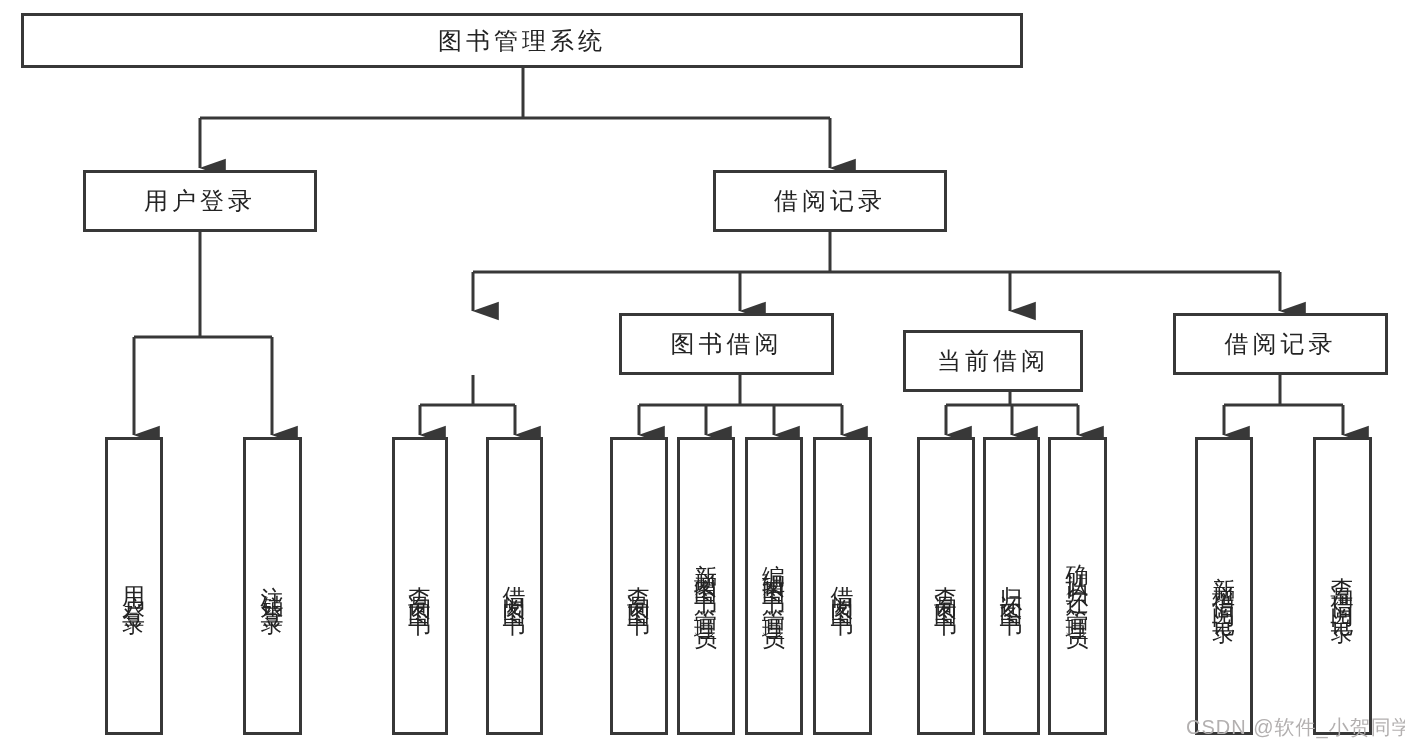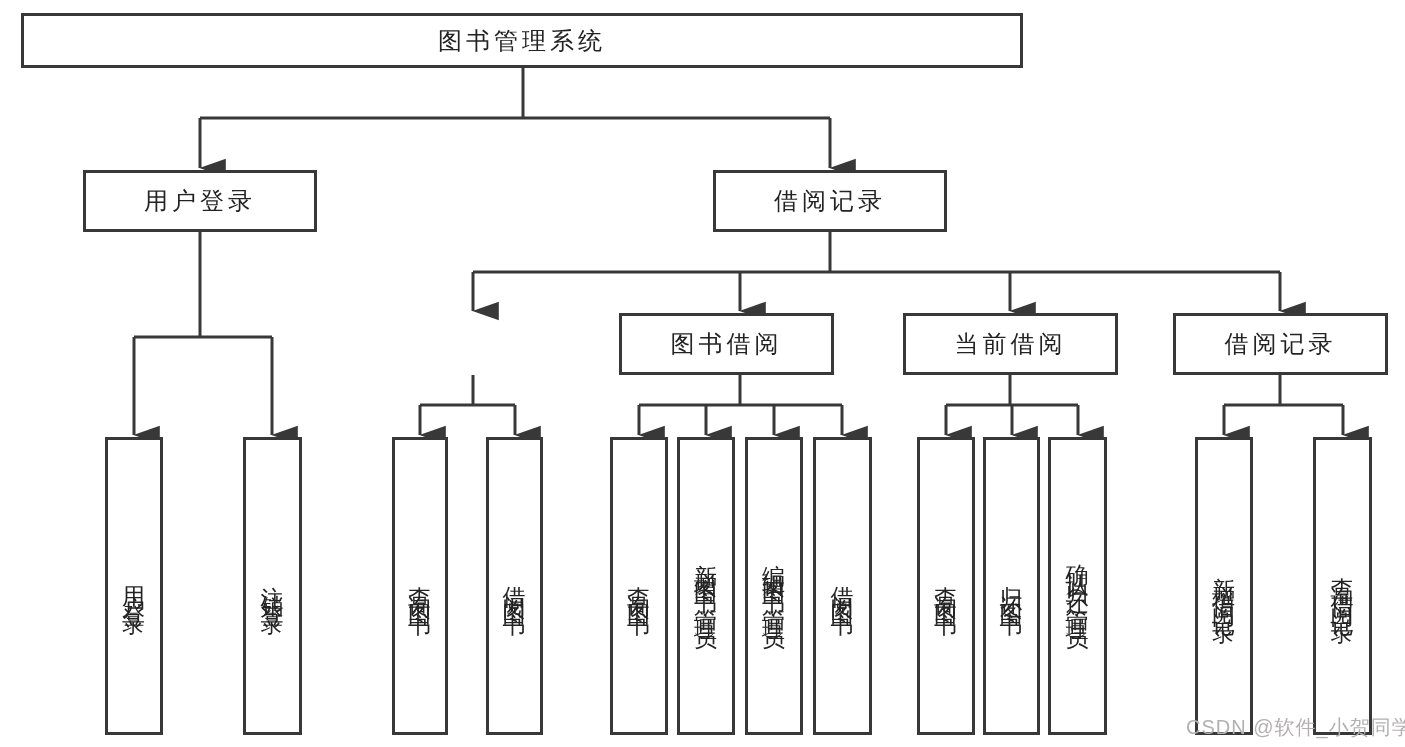--- a/index.html
+++ b/index.html
@@ -105,21 +105,21 @@
     <line class="cline" marker-end="url(#arrow)" x1="1224" y1="405" x2="1224" y2="435"></line>
     <line class="cline" marker-end="url(#arrow)" x1="1343" y1="405" x2="1343" y2="435"></line>
   </svg>
 
   <div class="hbox" style="left:21px; top:13px; width:1002px; height:55px;">图书管理系统</div>
 
   <div class="hbox" style="left:83px; top:170px; width:234px; height:62px;">用户登录</div>
   <div class="hbox" style="left:713px; top:170px; width:234px; height:62px;">借阅记录</div>
 
   <div class="hbox" style="left:619px; top:313px; width:215px; height:62px;">图书借阅</div>
-  <div class="hbox" style="left:903px; top:313px; width:215px; height:62px;text-align:center;">当前借阅</div>
+  <div class="hbox" style="left:903px; top:330px; width:180px; height:62px;text-align:center;">当前借阅</div>
   <div class="hbox" style="left:1173px; top:313px; width:215px; height:62px;">借阅记录</div>
 
   <div class="vbox" style="left:105px; top:437px; width:58px; height:298px;">
     <span class="vtext">用户登录</span>
   </div>
   <div class="vbox" style="left:243px; top:437px; width:59px; height:298px;">
     <span class="vtext">注销登录</span>
   </div>
 
   <div class="vbox" style="left:392px; top:437px; width:56px; height:298px;">

